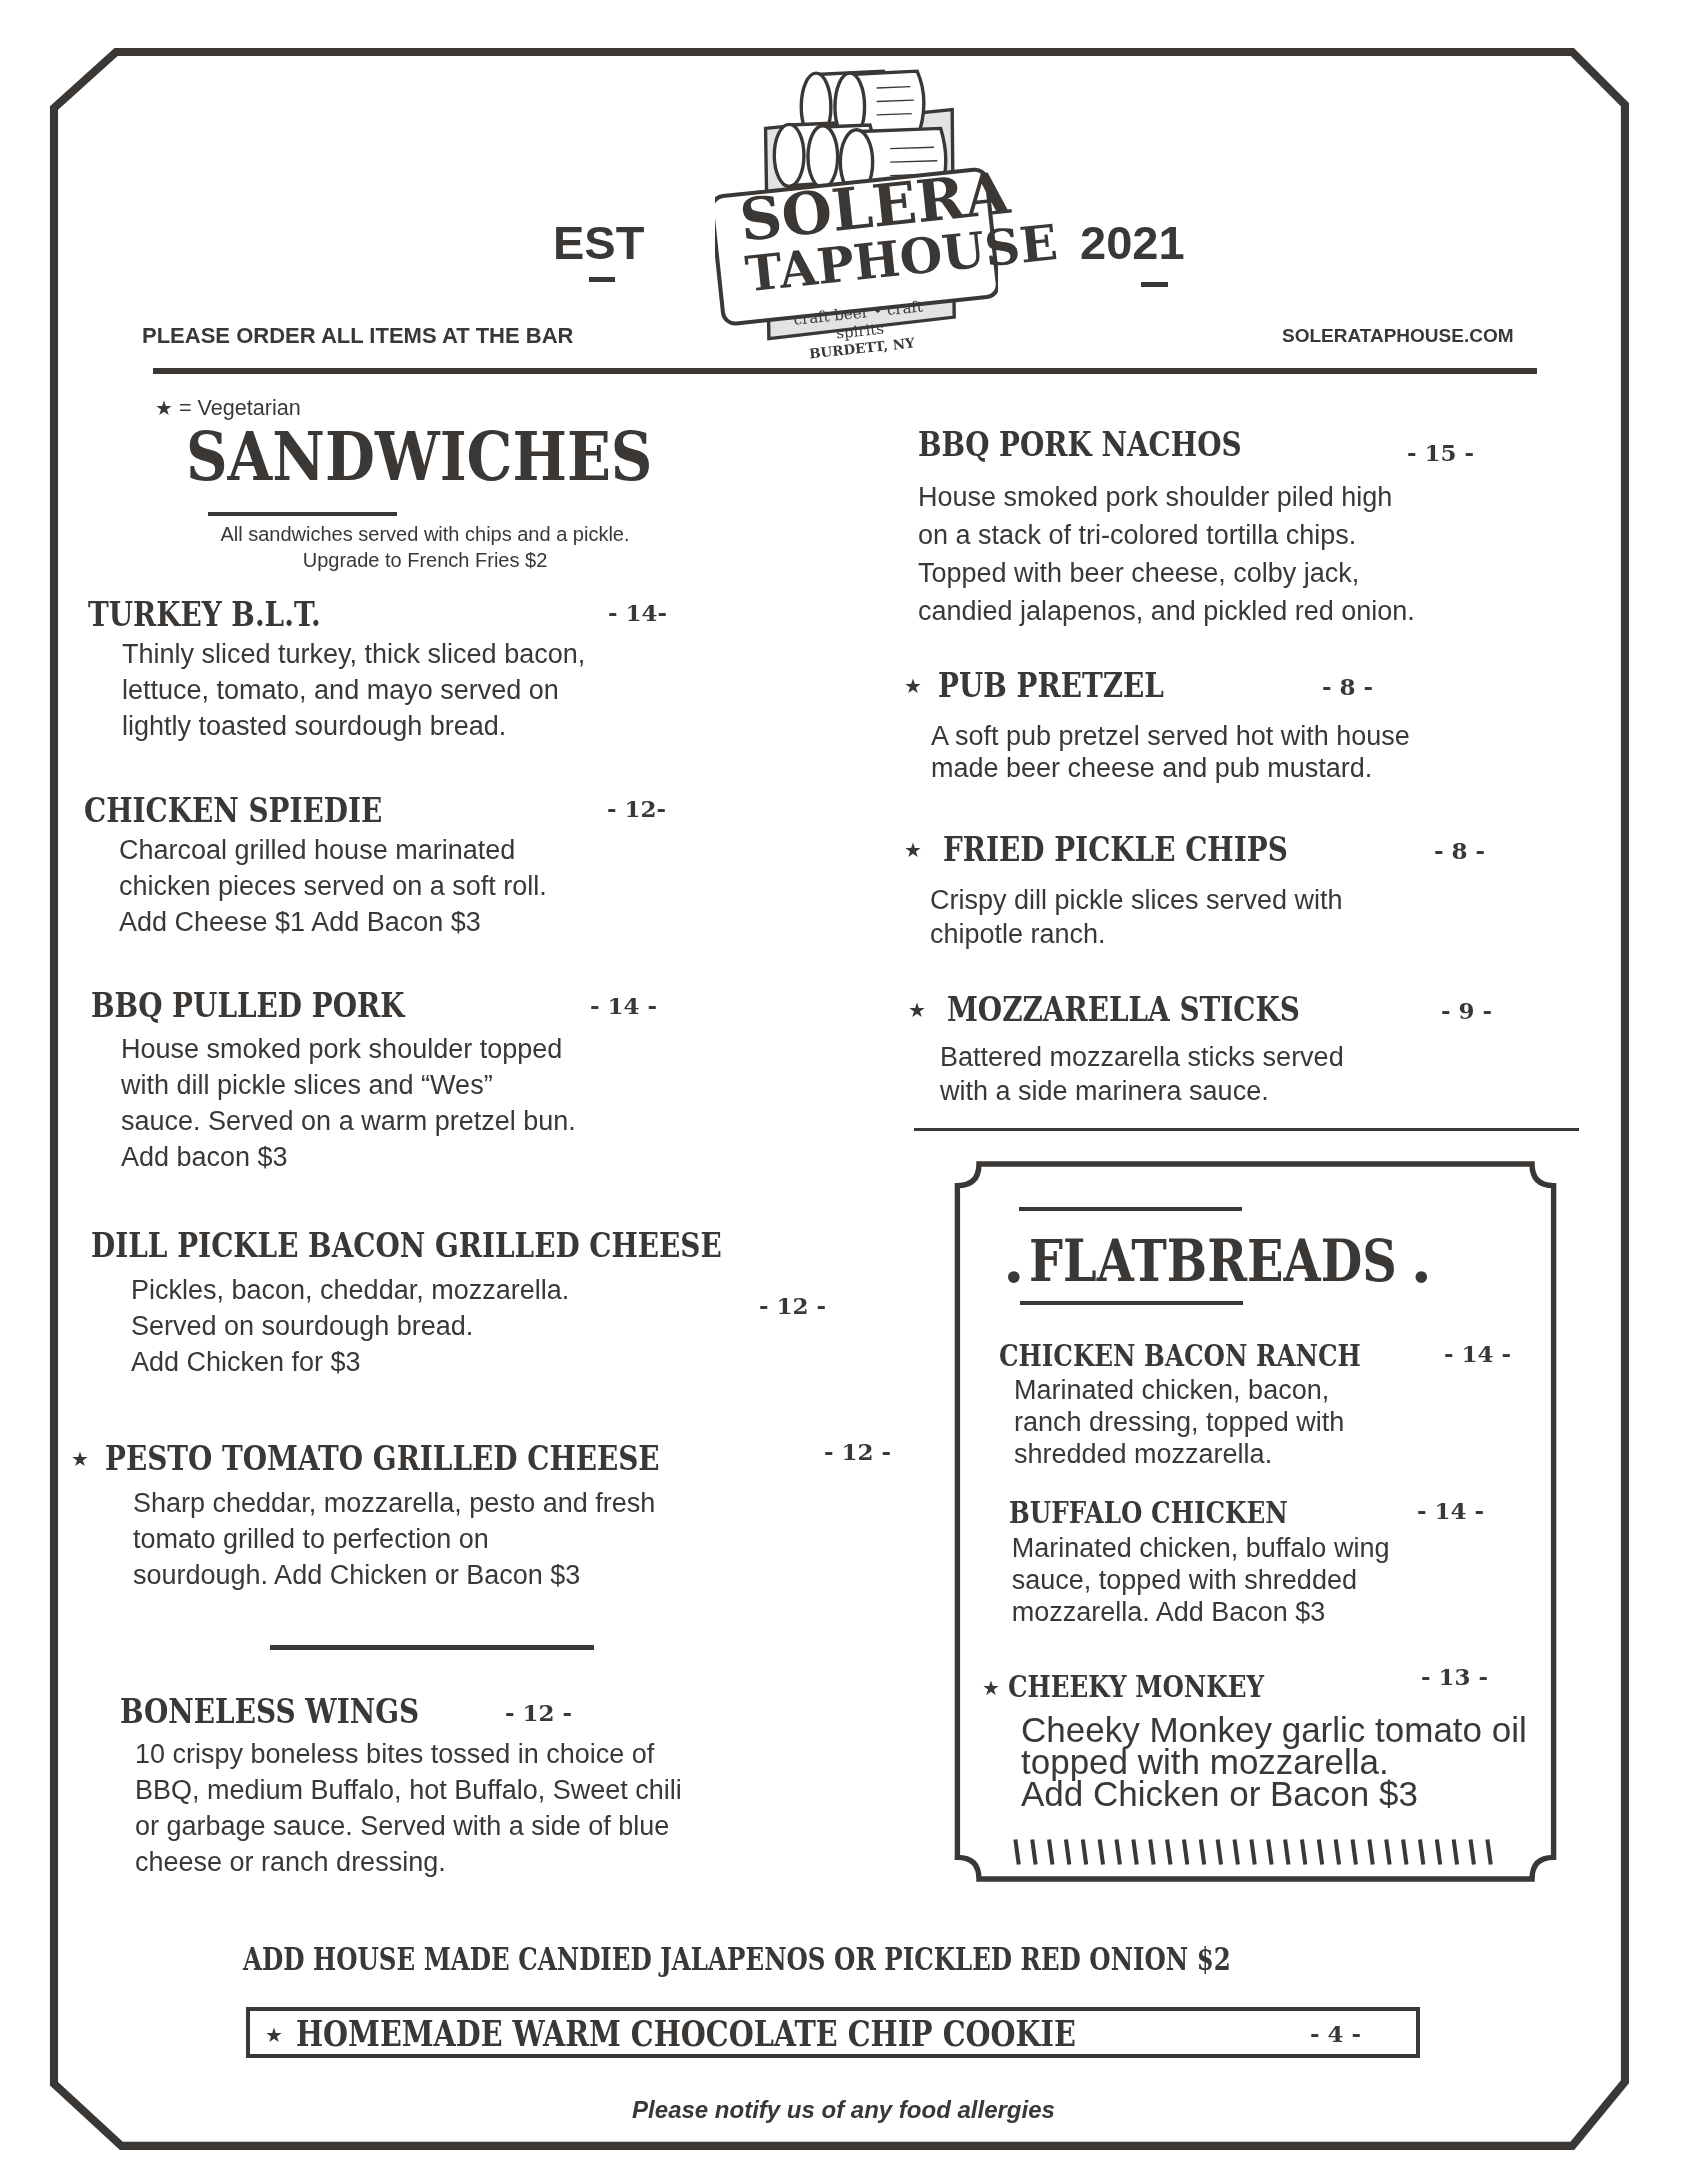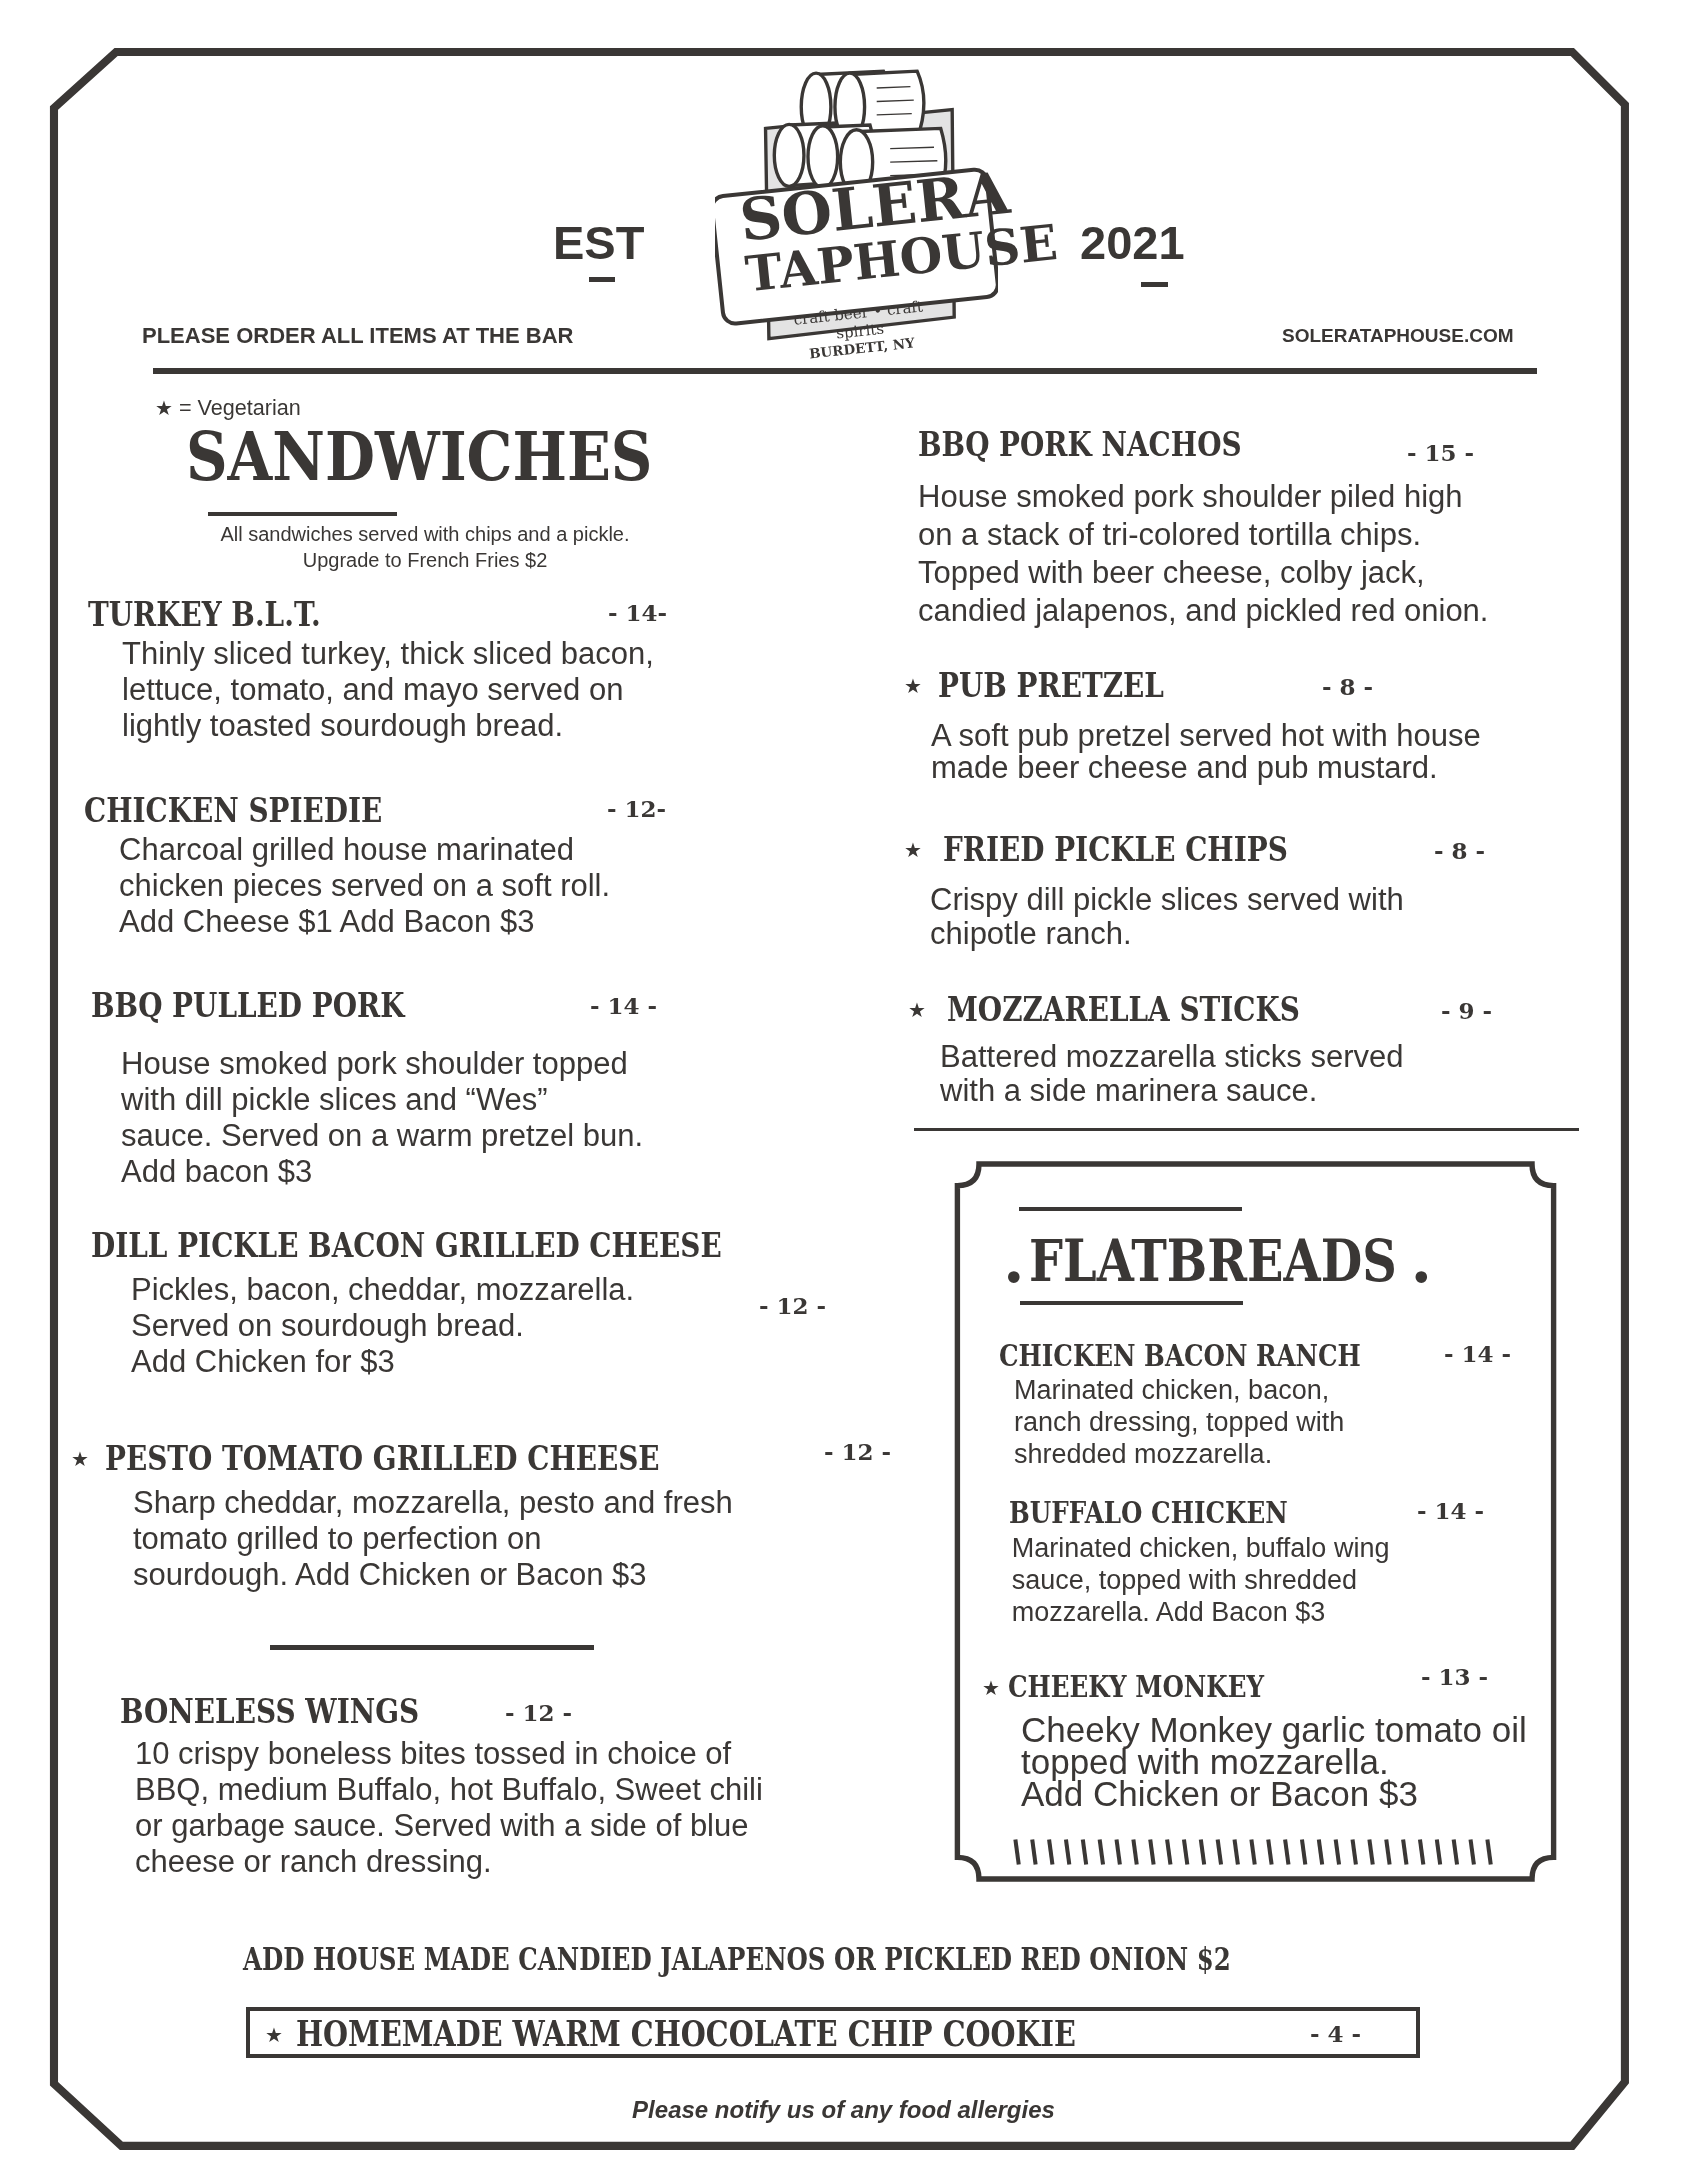--- a/index.html
+++ b/index.html
@@ -3,21 +3,21 @@
 <meta charset="utf-8">
 <style>
   html, body { margin:0; padding:0; background:#ffffff; }
   body { width:1687px; height:2183px; position:relative; overflow:hidden; color:#3a3735; font-family:"Liberation Sans", sans-serif; }
   .frame { position:absolute; left:0; top:0; }
   .abs { position:absolute; }
   .slab { font-family:"DejaVu Serif", serif; font-weight:bold; color:#3a3735; letter-spacing:0px; }
   .cond { display:inline-block; transform-origin:left center; white-space:nowrap; }
   .title { font-family:"DejaVu Serif", serif; font-weight:bold; font-size:34px; line-height:40px; white-space:nowrap; color:#3a3735; transform:scaleX(0.82); transform-origin:left center; display:inline-block; }
   .price { font-family:"DejaVu Serif", serif; font-weight:bold; font-size:23px; white-space:nowrap; color:#3a3735; }
-  .desc { font-family:"Liberation Sans", sans-serif; font-size:31px; line-height:36px; color:#3a3735; }
+  .desc { font-family:"Liberation Sans", sans-serif; font-size:27px; line-height:36px; color:#3a3735; }
   .desc div { white-space:nowrap; }
   .star { font-size:20px; color:#3a3735; }
   .rule { background:#3a3735; position:absolute; }
   .hdr-small { font-family:"Liberation Sans", sans-serif; font-weight:bold; font-size:22px; color:#3a3735; white-space:nowrap; }
 </style>
 </head>
 <body>
 
 <svg class="frame" width="1687" height="2183" viewBox="0 0 2500 3235">
   <polygon points="172,77 2330,77 2408,155 2408,3085 2330,3180 180,3180 80,3088 80,160" fill="none" stroke="#3a3735" stroke-width="12"></polygon>
@@ -103,21 +103,21 @@
   <div class="desc abs" style="left:35px;top:42px;">
     <div>Charcoal grilled house marinated</div>
     <div>chicken pieces served on a soft roll.</div>
     <div>Add Cheese $1  Add Bacon $3</div>
   </div>
 </div>
 
 <div class="abs" style="left:91px;top:985px;">
   <span class="title">BBQ PULLED PORK</span>
   <span class="price abs" style="left:499px;top:6.7px;">- 14 -</span>
-  <div class="desc abs" style="left:30px;top:46px;margin-top:15px;">
+  <div class="desc abs" style="left:30px;top:46px;">
     <div>House smoked pork shoulder topped</div>
     <div>with dill pickle slices and “Wes”</div>
     <div>sauce. Served on a warm pretzel bun.</div>
     <div>Add bacon $3</div>
   </div>
 </div>
 
 <div class="abs" style="left:91px;top:1225px;">
   <span class="title">DILL PICKLE BACON GRILLED CHEESE</span>
   <span class="price abs" style="left:668px;top:67px;">- 12 -</span>

